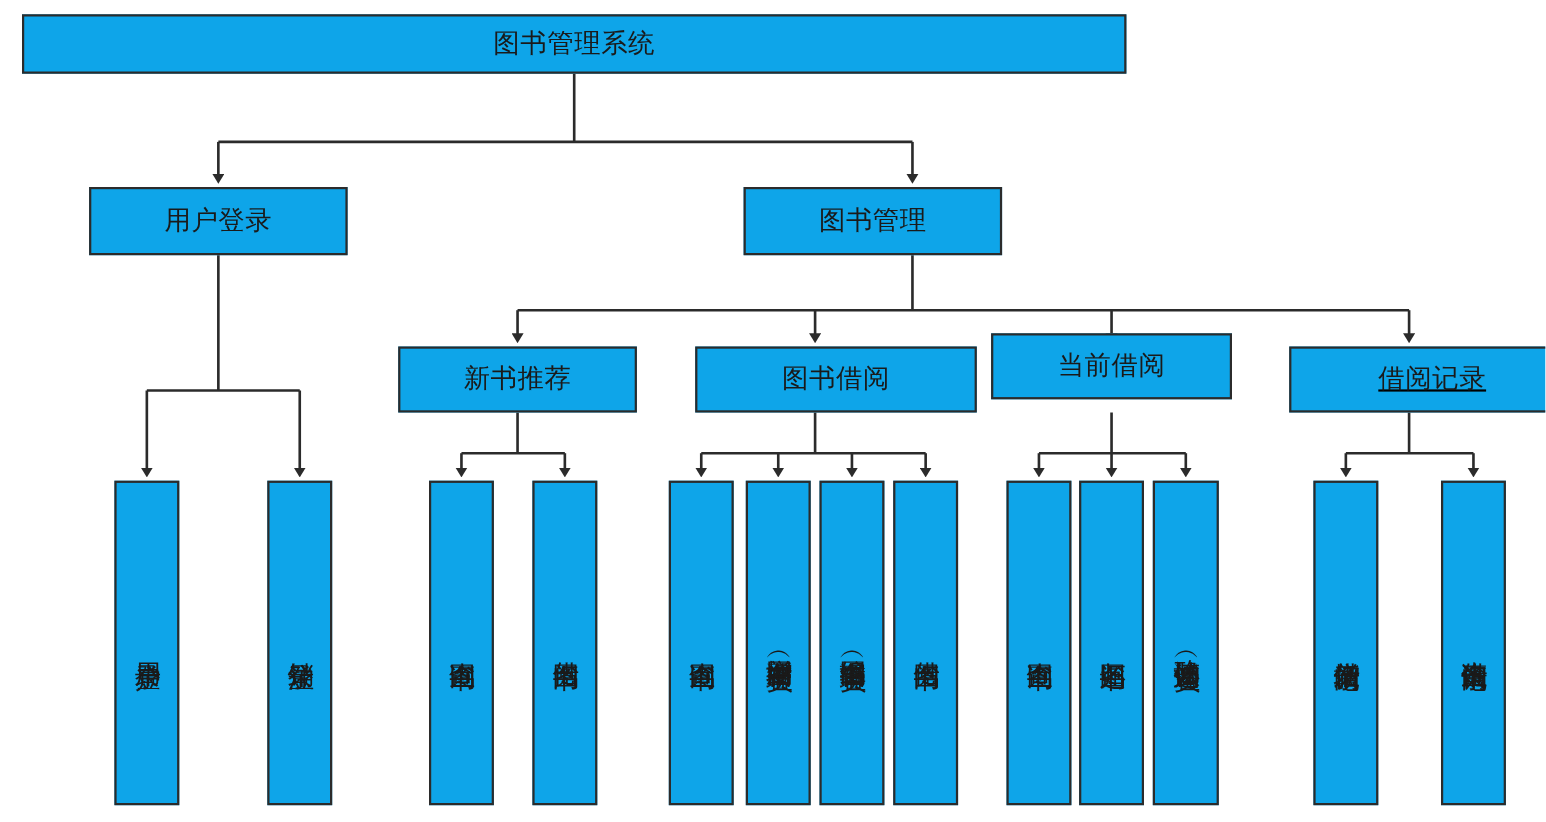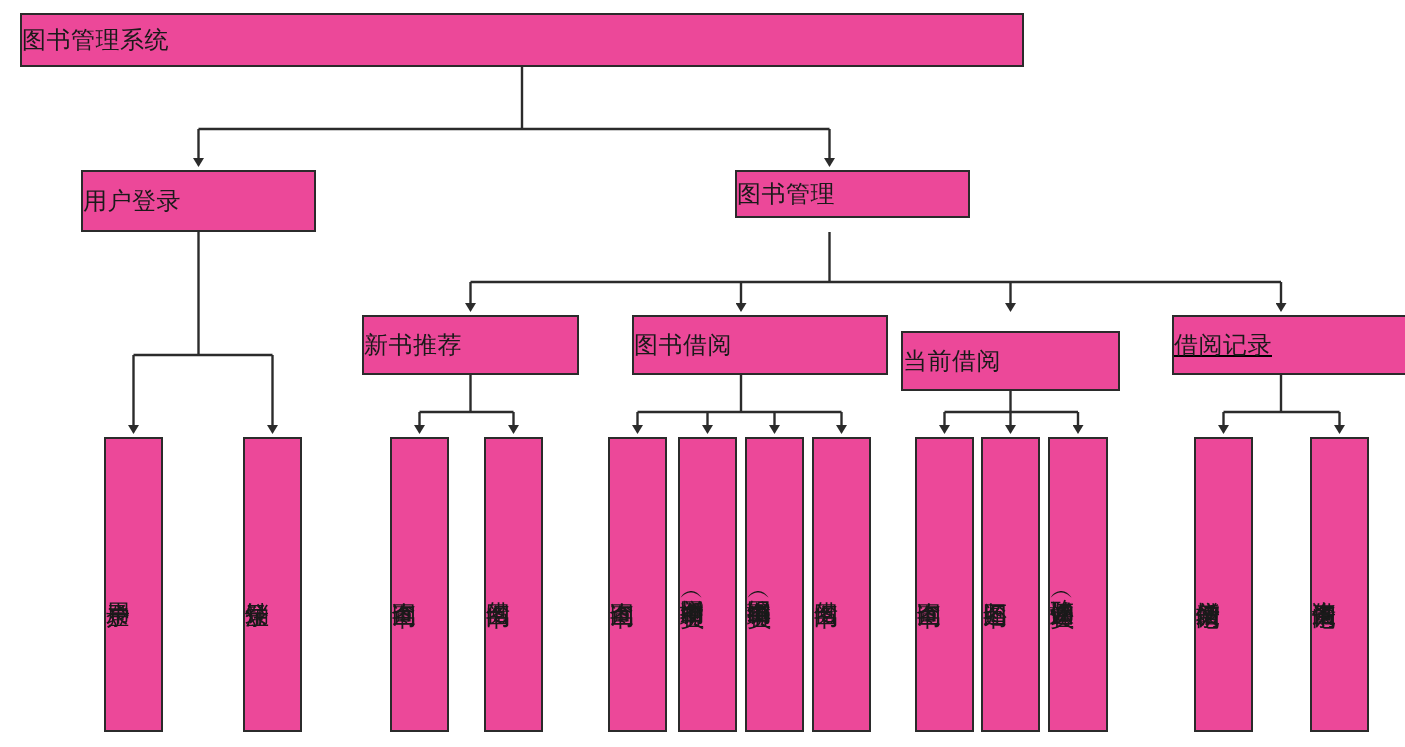--- a/index.html
+++ b/index.html
@@ -20,25 +20,25 @@
   svg.diagram {
     position: absolute;
     left: 0;
     top: 0;
     width: 1405px;
     height: 747px;
   }
   .node-box {
     position: absolute;
     box-sizing: border-box;
-    background: #ec4899;
+    background: #0ea5e9;
     border: 2px solid #2b2b2b;
     display: flex;
     align-items: center;
-    justify-content: flex-start;
+    justify-content: center;
     overflow: hidden;
   }
   .node-label {
     color: #1a1a1a;
     font-size: 24px;
     line-height: 1.12;
     letter-spacing: 0.5px;
     white-space: nowrap;
   }
   .node-box.vertical .node-label {
@@ -111,30 +111,30 @@
       </g>
   </svg>
 
   <div id="nodes">
       <div class="node-box root" style="left: 20px; top: 13px; width: 1004px; height: 54px;">
         <span class="node-label">图书管理系统</span>
       </div>
       <div class="node-box level2" style="left: 81px; top: 170px; width: 235px; height: 62px;">
         <span class="node-label">用户登录</span>
       </div>
-      <div class="node-box level2" style="left: 735px; top: 170px; width: 235px; height: 48px;">
+      <div class="node-box level2" style="left: 676px; top: 170px; width: 235px; height: 62px;">
         <span class="node-label">图书管理</span>
       </div>
       <div class="node-box level3" style="left: 362px; top: 315px; width: 217px; height: 60px;">
         <span class="node-label">新书推荐</span>
       </div>
       <div class="node-box level3" style="left: 632px; top: 315px; width: 256px; height: 60px;">
         <span class="node-label">图书借阅</span>
       </div>
-      <div class="node-box level3" style="left: 901px; top: 331px; width: 219px; height: 60px;">
+      <div class="node-box level3" style="left: 901px; top: 303px; width: 219px; height: 60px;">
         <span class="node-label">当前借阅</span>
       </div>
       <div class="node-box level3" style="left: 1172px; top: 315px; width: 260px; height: 60px; text-decoration: underline;">
         <span class="node-label">借阅记录</span>
       </div>
       <div class="node-box leaf vertical" style="left: 104px; top: 437px; width: 59px; height: 295px;">
         <span class="node-label">用户登录</span>
       </div>
       <div class="node-box leaf vertical" style="left: 243px; top: 437px; width: 59px; height: 295px;">
         <span class="node-label">注销登录</span>

